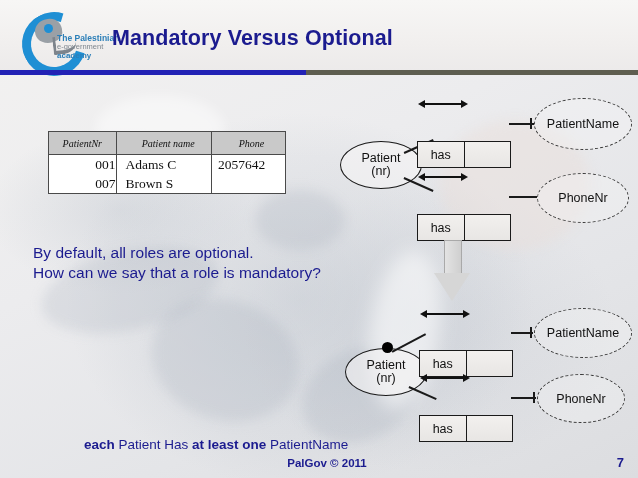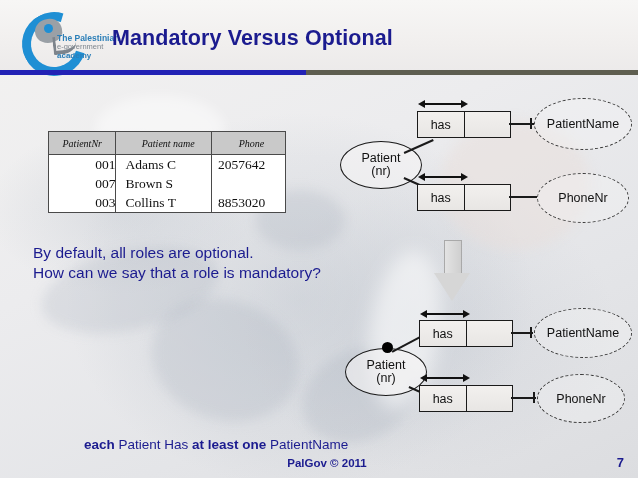--- a/index.html
+++ b/index.html
@@ -82,21 +82,21 @@
   .orm{position:absolute;}
   .entity{position:absolute;border:1.6px solid #1a1a1a;border-radius:50%;
      background:rgba(247,246,246,0.55);
      display:flex;flex-direction:column;align-items:center;justify-content:center;
      font-size:12.5px;color:#111;line-height:1.08;}
   .entity span{display:block;}
   .value-type{position:absolute;border:1.7px dashed #3a3a3a;border-radius:50%;
      background:rgba(250,250,250,0.30);
      display:flex;align-items:center;justify-content:center;font-size:12.5px;color:#111;}
   .fact{position:absolute;display:flex;border:1.6px solid #1a1a1a;
-     background:linear-gradient(180deg,#f2f0ee 0%,#e8e6e4 100%);}
+     background:linear-gradient(180deg,#f2f0ee 0%,#e8e6e4 100%);margin-top:30px;}
   .fact .role{height:100%;display:flex;align-items:center;justify-content:center;font-size:12.5px;color:#111;}
   .fact .role.r1{width:50%;border-right:1.6px solid #1a1a1a;}
   .fact .role.r2{width:50%;}
   .uc{position:absolute;height:11px;}
   .uc .bar{position:absolute;left:6px;right:6px;top:5px;height:1.8px;background:#111;}
   .uc .ahL,.uc .ahR{position:absolute;top:1.5px;width:0;height:0;border-top:4.5px solid transparent;border-bottom:4.5px solid transparent;}
   .uc .ahL{left:0;border-right:7px solid #111;}
   .uc .ahR{right:0;border-left:7px solid #111;}
   .conn{position:absolute;background:#1a1a1a;height:1.6px;transform-origin:0 50%;}
   .tick{position:absolute;width:1.8px;background:#1a1a1a;}
@@ -156,25 +156,20 @@
       <tr>
         <td class="c-nr">001</td>
         <td class="c-name">Adams C</td>
         <td class="c-ph">2057642</td>
       </tr>
       <tr>
         <td class="c-nr">007</td>
         <td class="c-name">Brown S</td>
         <td class="c-ph"></td>
       </tr>
-      <tr>
-        <td class="c-nr">003</td>
-        <td class="c-name">Collins T</td>
-        <td class="c-ph">8853020</td>
-      </tr>
     </tbody>
   </table>
 
   <div id="note-1">By default, all roles are optional.</div>
   <div id="note-2">How can we say that a role is mandatory?</div>
 
   <div class="orm">
 
     <div class="entity" style="left:340px;top:141px;width:80px;height:46px;">
       <span>Patient</span>

